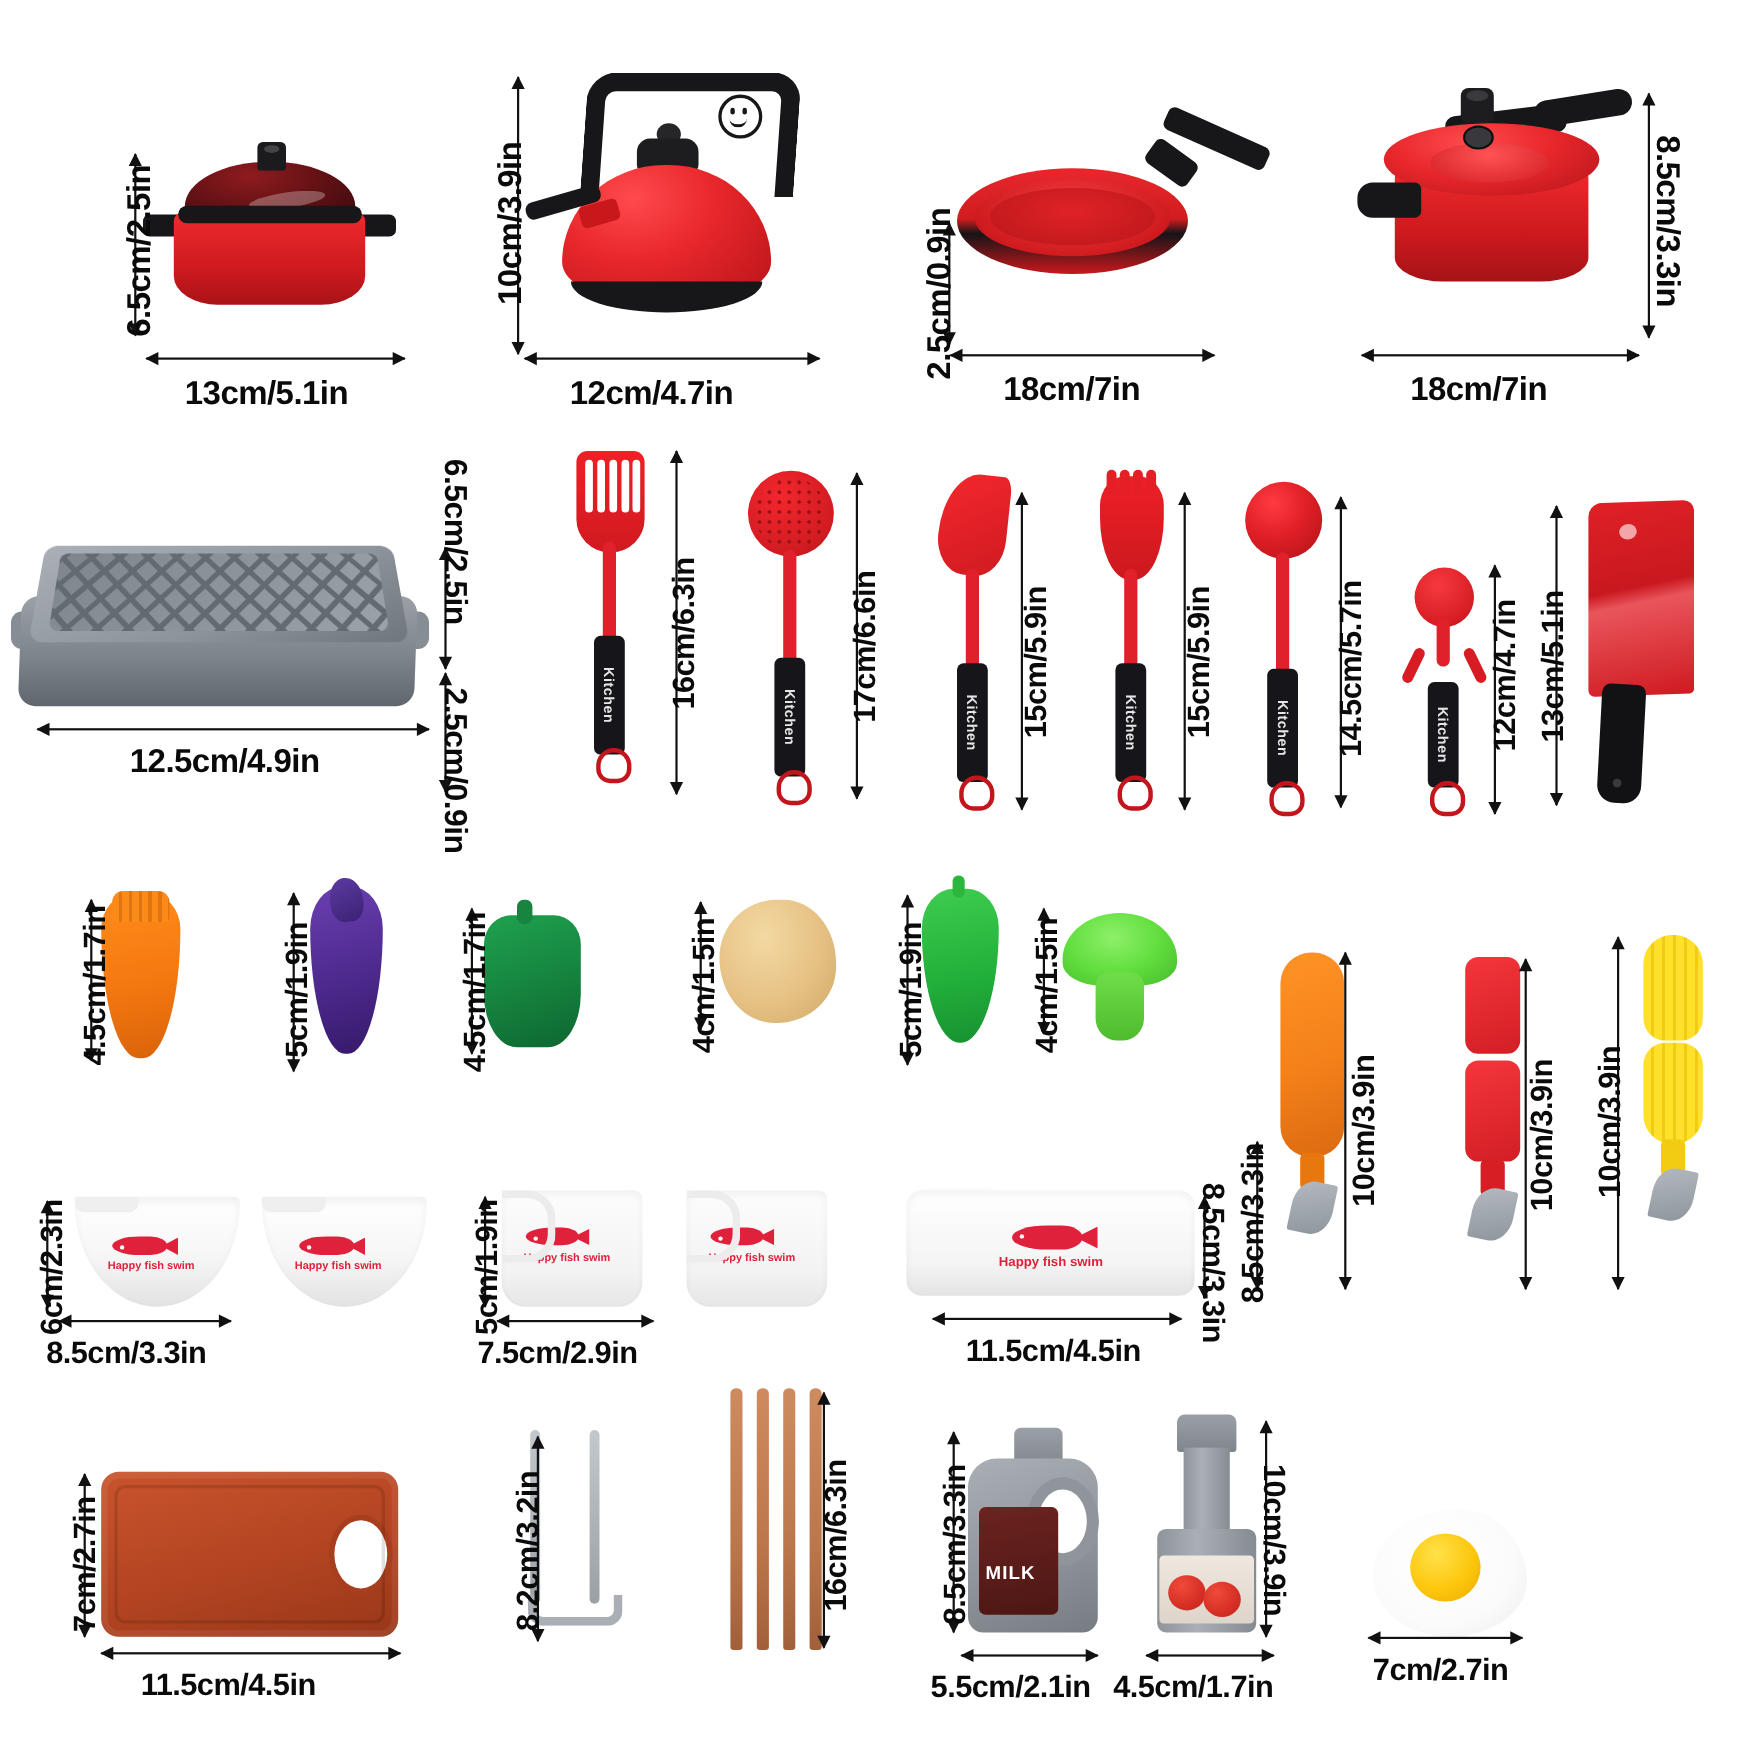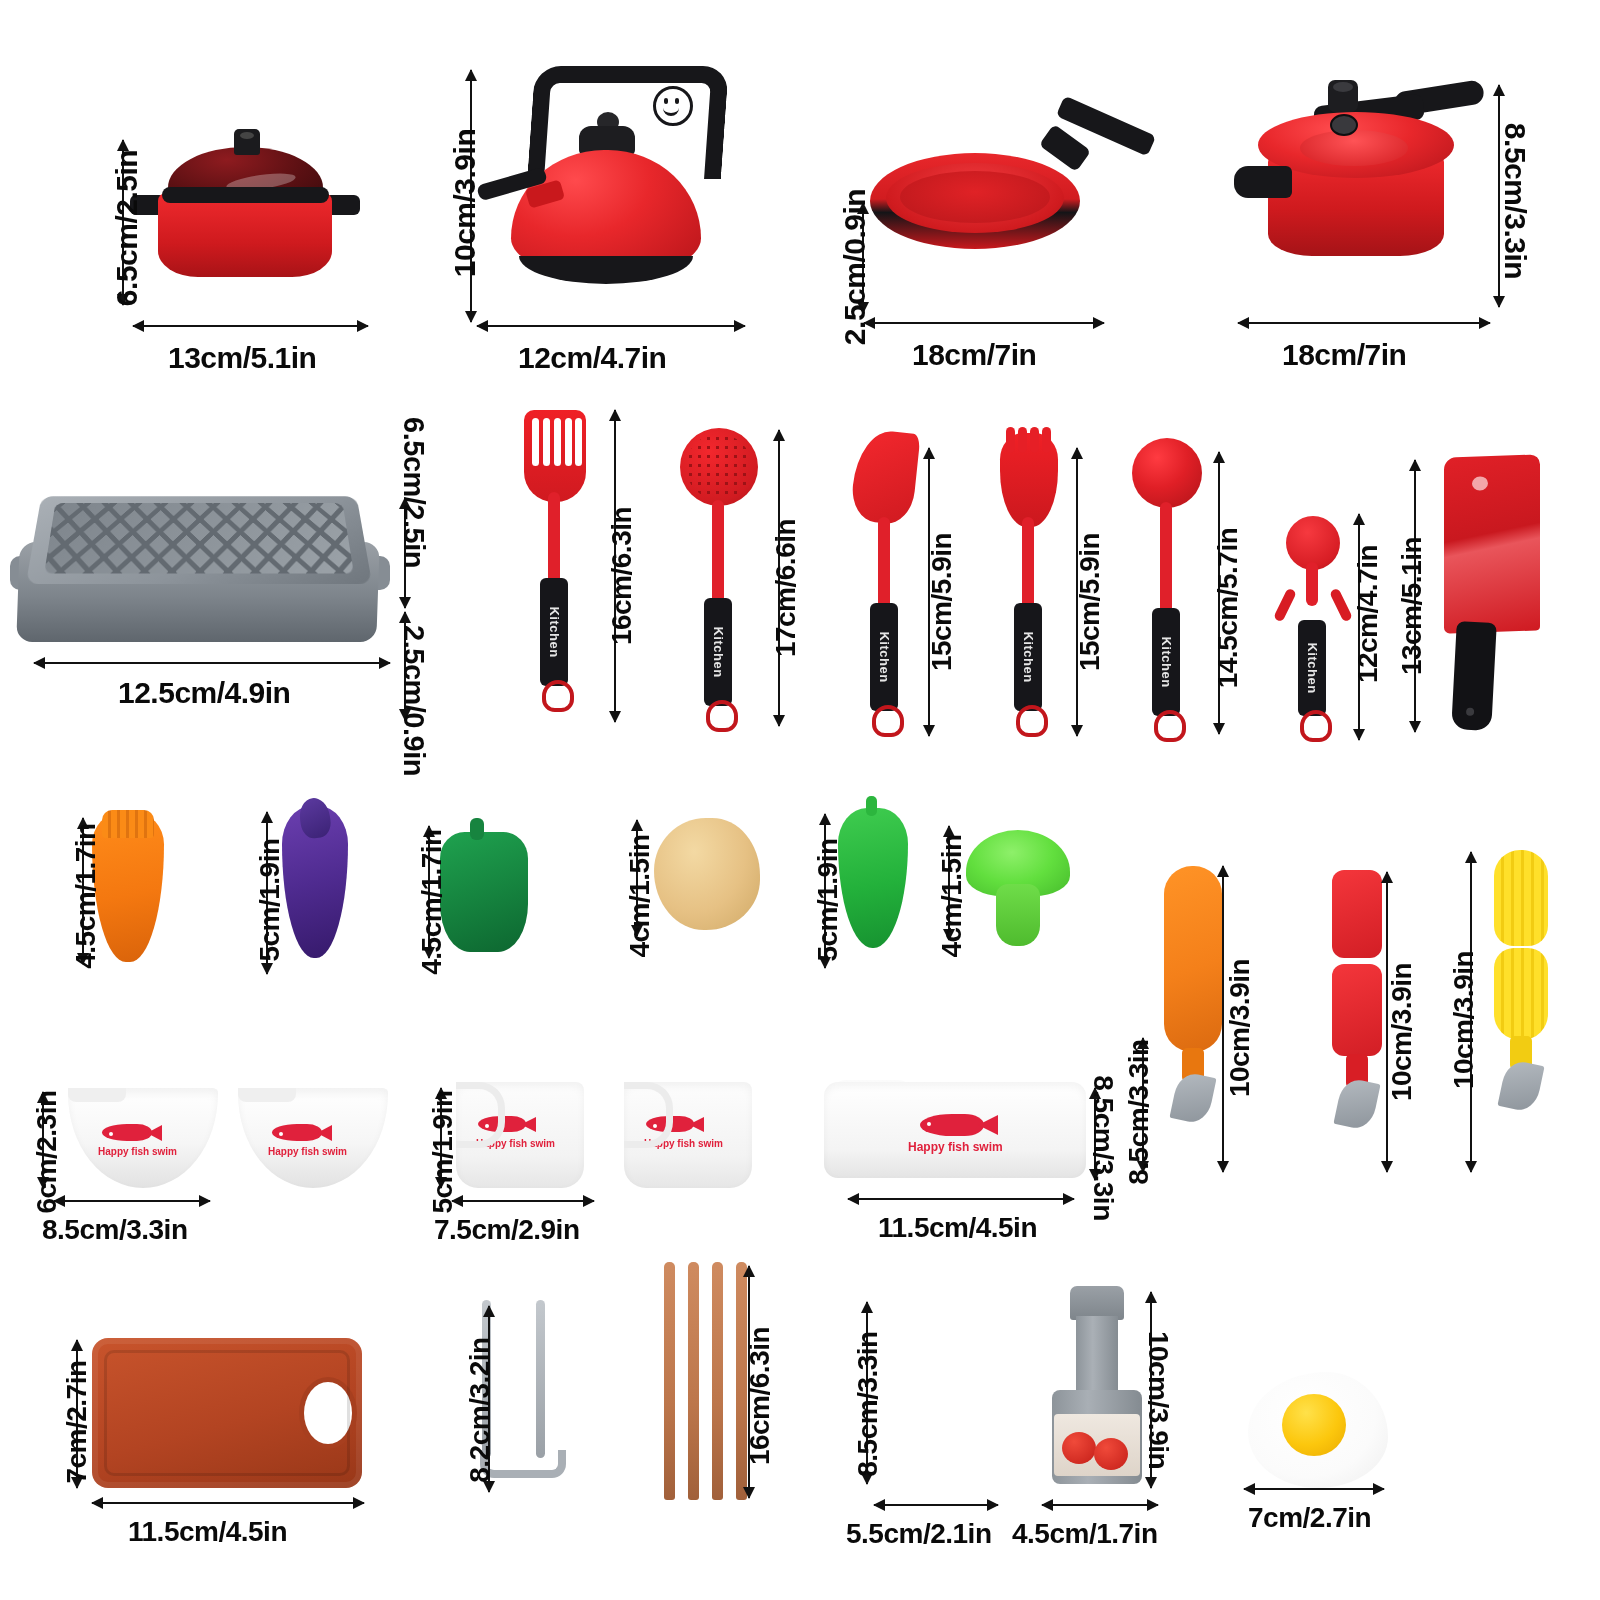--- a/index.html
+++ b/index.html
@@ -585,20 +585,28 @@
 
   <div class="chops" style="left:664px;top:1262px;">
     <i style="left:0px;"></i>
       <i style="left:24px;"></i>
       <i style="left:48px;"></i>
       <i style="left:72px;"></i>
   </div>
   <div class="arrow-v" style="left:748px;top:1266px;height:232px;"></div>
   <div class="dim vert" style="left:660px;top:1382px;width:200px;text-align:center;font-size:28px;">16cm/6.3in</div>
 
+  <div class="milk" style="left:880px;top:1298px;">
+    <div class="milk-cap"></div>
+    <div class="milk-body"></div>
+    <div class="milk-handle"></div>
+    <div class="milk-label">
+      <span>MILK</span>
+    </div>
+  </div>
   <div class="arrow-v" style="left:866px;top:1302px;height:182px;"></div>
   <div class="dim vert" style="left:768px;top:1390px;width:200px;text-align:center;font-size:28px;">8.5cm/3.3in</div>
   <div class="arrow-h" style="left:874px;top:1504px;width:124px;"></div>
   <div class="dim" style="left:846px;top:1520px;font-size:28px;">5.5cm/2.1in</div>
 
   <div class="ketchup" style="left:1050px;top:1286px;">
     <div class="k-cap"></div>
     <div class="k-neck"></div>
     <div class="k-body"></div>
     <div class="k-label">

